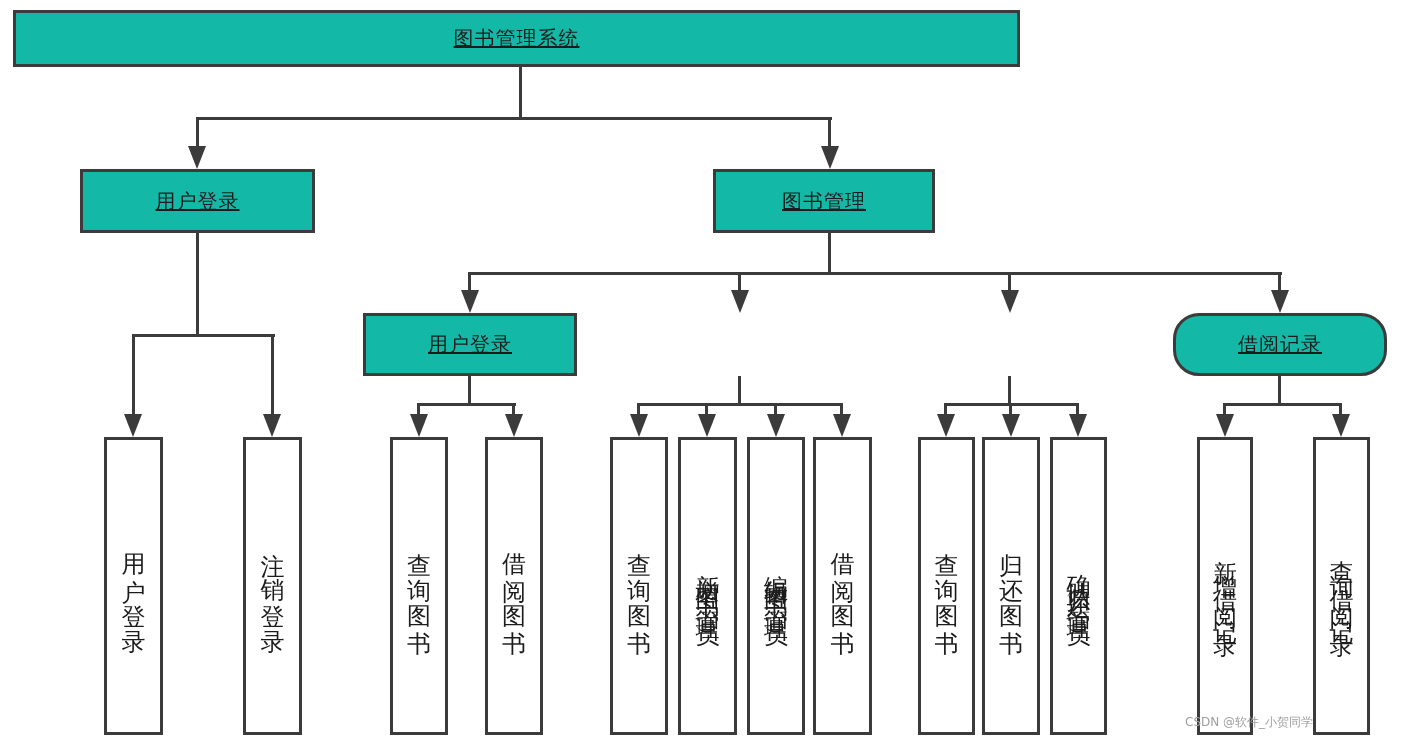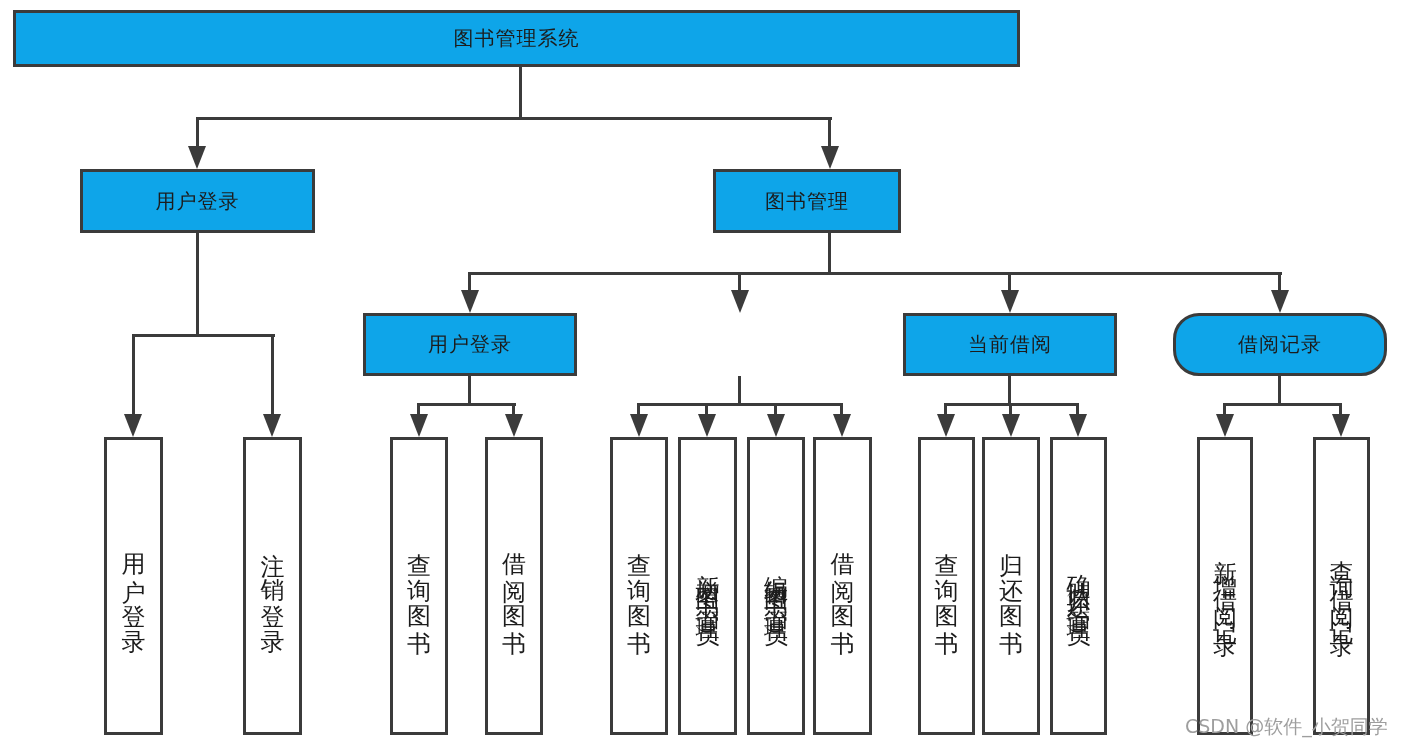--- a/index.html
+++ b/index.html
@@ -1,23 +1,23 @@
 <!DOCTYPE html>
 <html><head>
 <meta charset="utf-8">
 <style>
   html,body{margin:0;padding:0;background:#ffffff;}
   #canvas{
     position:relative;width:1405px;height:747px;background:#ffffff;overflow:hidden;
     font-family:"DejaVu Sans","Liberation Sans",sans-serif;color:#1c1c1c;
   }
   .box{
-    position:absolute;box-sizing:border-box;background:#0ea5e9;
+    position:absolute;box-sizing:border-box;background:#14b8a6;
     border:3px solid #3b3b3b;display:flex;align-items:center;justify-content:center;
-    font-size:20px;letter-spacing:1px;color:#1c1c1c;z-index:2;
+    font-size:20px;letter-spacing:1px;color:#1c1c1c;z-index:2;text-decoration:underline;
   }
   .vbox{
     position:absolute;box-sizing:border-box;background:#ffffff;
     border:3px solid #3b3b3b;display:flex;align-items:center;justify-content:center;
     z-index:2;
   }
   .vlabel{
     writing-mode:vertical-rl;text-orientation:mixed;
     font-size:24px;color:#1c1c1c;line-height:1;
   }
@@ -26,27 +26,27 @@
   .ls9{letter-spacing:7px;}
   .hline{position:absolute;height:3px;background:#3b3b3b;z-index:1;}
   .vline{position:absolute;width:3px;background:#3b3b3b;z-index:1;}
   .ah{
     position:absolute;width:0;height:0;z-index:1;
     border-left:9px solid transparent;border-right:9px solid transparent;
     border-top:23px solid #3b3b3b;
   }
   #watermark{
     position:absolute;left:1185px;top:714px;z-index:3;
-    font-size:19px;color:#9e9e9e;white-space:nowrap;
+    font-size:12px;color:#9e9e9e;white-space:nowrap;
   }
 
   
   #b-root{left:13px;top:10px;width:1007px;height:57px;}
   #b-login{left:80px;top:169px;width:235px;height:64px;}
-  #b-mgmt{left:713px;top:169px;width:188px;height:64px;}
+  #b-mgmt{left:713px;top:169px;width:222px;height:64px;}
   #b-nbr{left:363px;top:313px;width:214px;height:63px;}
   #b-bb{left:633px;top:313px;width:214px;height:63px;}
   #b-cb{left:903px;top:313px;width:214px;height:63px;}
   #b-br{left:1173px;top:313px;width:214px;height:63px;border-radius:26px;}
   .leaf{top:437px;height:298px;}
   #b-ul1{left:104px;width:59px;}
   #b-ul2{left:243px;width:59px;}
   #b-nb1{left:390px;width:58px;}
   #b-nb2{left:485px;width:58px;}
   #b-bb1{left:610px;width:58px;}
@@ -177,23 +177,20 @@
   <div class="box" id="b-login">
     <span>用户登录</span>
   </div>
   <div class="box" id="b-mgmt">
     <span>图书管理</span>
   </div>
 
   <div class="box" id="b-nbr">
     <span>用户登录</span>
   </div>
-  <div class="box" id="b-cb">
-    <span>当前借阅</span>
-  </div>
   <div class="box" id="b-br">
     <span>借阅记录</span>
   </div>
 
   <div class="vbox leaf" id="b-ul1">
     <span class="vlabel ls4">用户登录</span>
   </div>
   <div class="vbox leaf" id="b-ul2">
     <span class="vlabel ls4">注销登录</span>
   </div>

